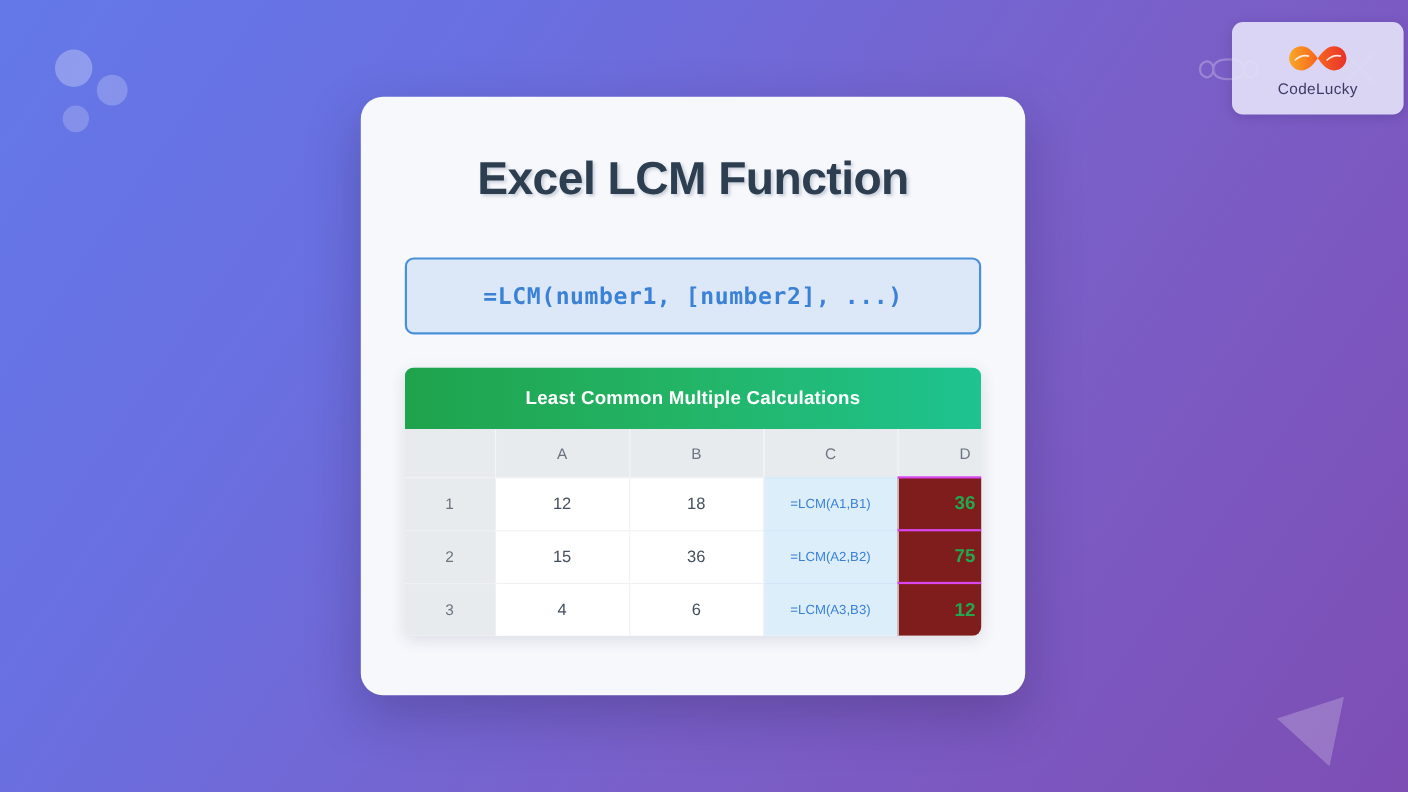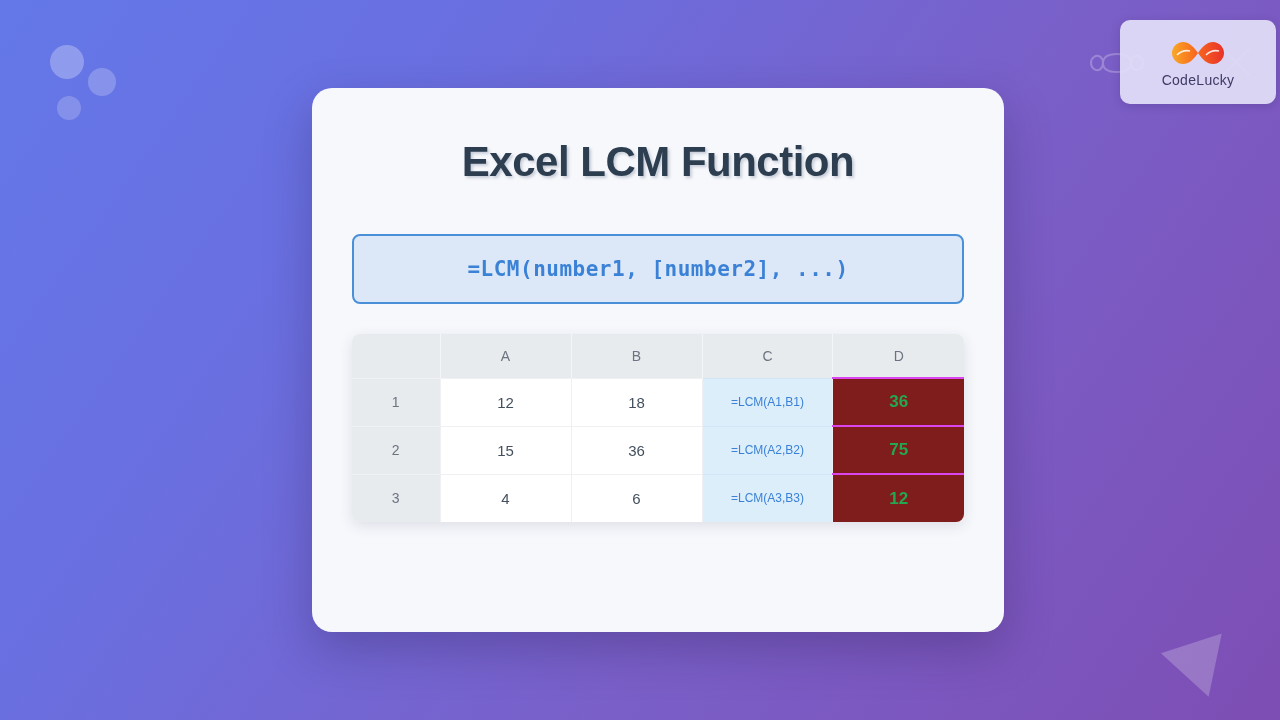--- a/index.html
+++ b/index.html
@@ -45,22 +45,22 @@
     box-shadow:0 2px 10px rgba(40,20,80,0.18);
   }
   .logo-mark { width:66px; height:34px; display:block; }
   .logo-text {
     font-size:14px; letter-spacing:.3px;
     color:#3d3a66; font-weight:400;
   }
 
   
   .card {
-    position:absolute; left:312px; top:88px;
-    width:692px; height:544px;
+    position:absolute; left:328px; top:88px;
+    width:604px; height:544px;
     background:#f7f8fc;
     border-radius:20px;
     box-shadow:0 18px 48px rgba(35,20,70,0.28);
   }
 
   .title {
     text-align:center;
     font-size:42px; font-weight:bold;
     color:#2c3e50;
     letter-spacing:-.5px;
@@ -183,20 +183,21 @@
 
 <div class="card">
 
   <h1 class="title">Excel LCM Function</h1>
 
   <div class="syntax-box">
     <span class="syntax-text">=LCM(number1, [number2], ...)</span>
   </div>
 
   <div class="sheet">
+    <div class="sheet-title">Least Common Multiple Calculations</div>
     <table>
       <colgroup>
         <col class="c-rownum">
           <col class="c-a">
           <col class="c-b">
           <col class="c-c">
           <col class="c-d">
       </colgroup>
       <thead>
         <tr>

